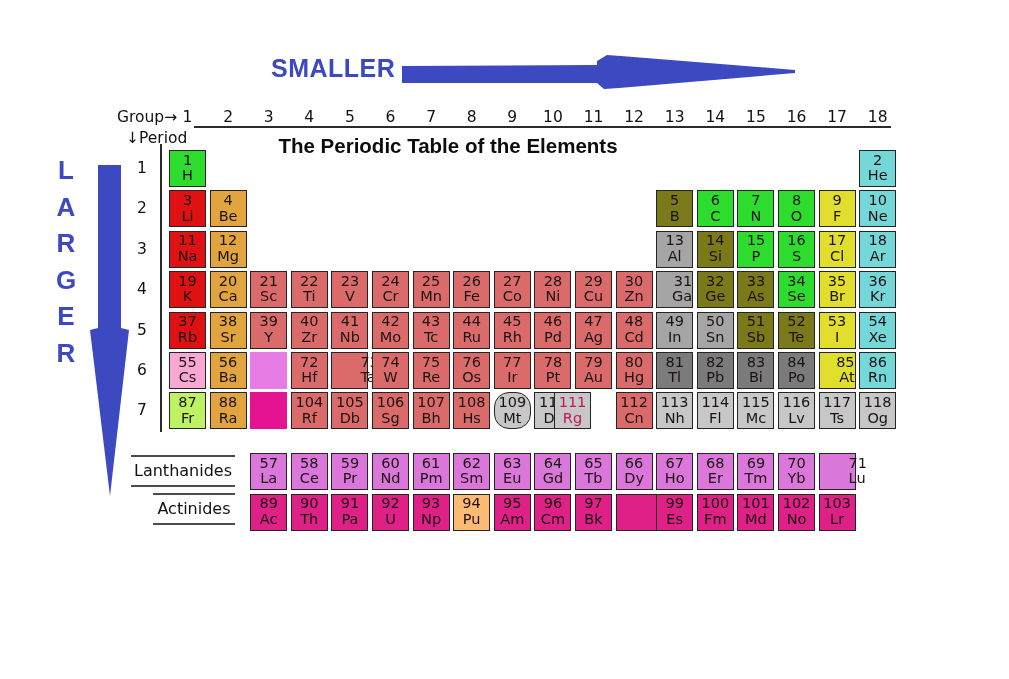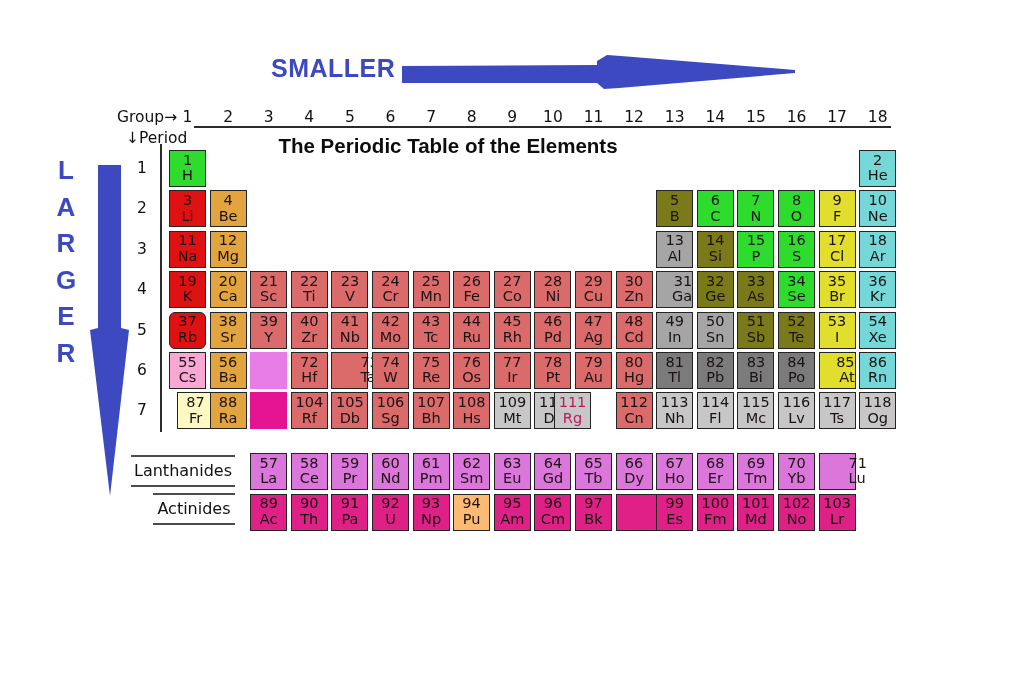--- a/index.html
+++ b/index.html
@@ -244,21 +244,21 @@
         <div class="sym">Se</div>
       </div>
       <div class="cell" style="left: 818.6px; top: 271.2px; background: rgb(226, 222, 46); color: rgb(27, 18, 18);">
         <div class="num">35</div>
         <div class="sym">Br</div>
       </div>
       <div class="cell" style="left: 859.2px; top: 271.2px; background: rgb(116, 216, 217); color: rgb(27, 18, 18);">
         <div class="num">36</div>
         <div class="sym">Kr</div>
       </div>
-      <div class="cell" style="left: 169px; top: 311.6px; background: rgb(222, 18, 18); color: rgb(27, 18, 18); border-radius: 6px;">
+      <div class="cell" style="left: 169px; top: 311.6px; background: rgb(222, 18, 18); color: rgb(27, 18, 18);">
         <div class="num">37</div>
         <div class="sym">Rb</div>
       </div>
       <div class="cell" style="left: 209.6px; top: 311.6px; background: rgb(226, 164, 62); color: rgb(27, 18, 18);">
         <div class="num">38</div>
         <div class="sym">Sr</div>
       </div>
       <div class="cell" style="left: 250.2px; top: 311.6px; background: rgb(219, 107, 107); color: rgb(27, 18, 18);">
         <div class="num">39</div>
         <div class="sym">Y</div>
@@ -384,21 +384,21 @@
         <div class="sym">Po</div>
       </div>
       <div class="cell" style="left: 818.6px; top: 352px; background: rgb(226, 222, 46); color: rgb(27, 18, 18); text-align: right;">
         <div class="num">85</div>
         <div class="sym">At</div>
       </div>
       <div class="cell" style="left: 859.2px; top: 352px; background: rgb(116, 216, 217); color: rgb(27, 18, 18);">
         <div class="num">86</div>
         <div class="sym">Rn</div>
       </div>
-      <div class="cell" style="left: 169px; top: 392.4px; background: #fef9c3; color: rgb(27, 18, 18); margin-left: 8px;">
+      <div class="cell" style="left: 169px; top: 392.4px; background: #bef264; color: rgb(27, 18, 18);">
         <div class="num">87</div>
         <div class="sym">Fr</div>
       </div>
       <div class="cell" style="left: 209.6px; top: 392.4px; background: rgb(226, 164, 62); color: rgb(27, 18, 18);">
         <div class="num">88</div>
         <div class="sym">Ra</div>
       </div>
       <div class="cell" style="left: 290.8px; top: 392.4px; background: rgb(219, 107, 107); color: rgb(27, 18, 18);">
         <div class="num">104</div>
         <div class="sym">Rf</div>
@@ -412,21 +412,21 @@
         <div class="sym">Sg</div>
       </div>
       <div class="cell" style="left: 412.6px; top: 392.4px; background: rgb(219, 107, 107); color: rgb(27, 18, 18);">
         <div class="num">107</div>
         <div class="sym">Bh</div>
       </div>
       <div class="cell" style="left: 453.2px; top: 392.4px; background: rgb(219, 107, 107); color: rgb(27, 18, 18);">
         <div class="num">108</div>
         <div class="sym">Hs</div>
       </div>
-      <div class="cell" style="left: 493.8px; top: 392.4px; background: rgb(199, 199, 199); color: rgb(27, 18, 18);">
+      <div class="cell" style="left: 493.8px; top: 392.4px; background: rgb(199, 199, 199); color: rgb(27, 18, 18); border-radius: 15px;">
         <div class="num">109</div>
         <div class="sym">Mt</div>
       </div>
       <div class="cell" style="left: 534.4px; top: 392.4px; background: rgb(199, 199, 199); color: rgb(27, 18, 18);">
         <div class="num">110</div>
         <div class="sym">Ds</div>
       </div>
       <div class="cell" style="left: 554px; top: 392.4px; background: rgb(199, 199, 199); color: #be185d;">
         <div class="num">111</div>
         <div class="sym">Rg</div>

